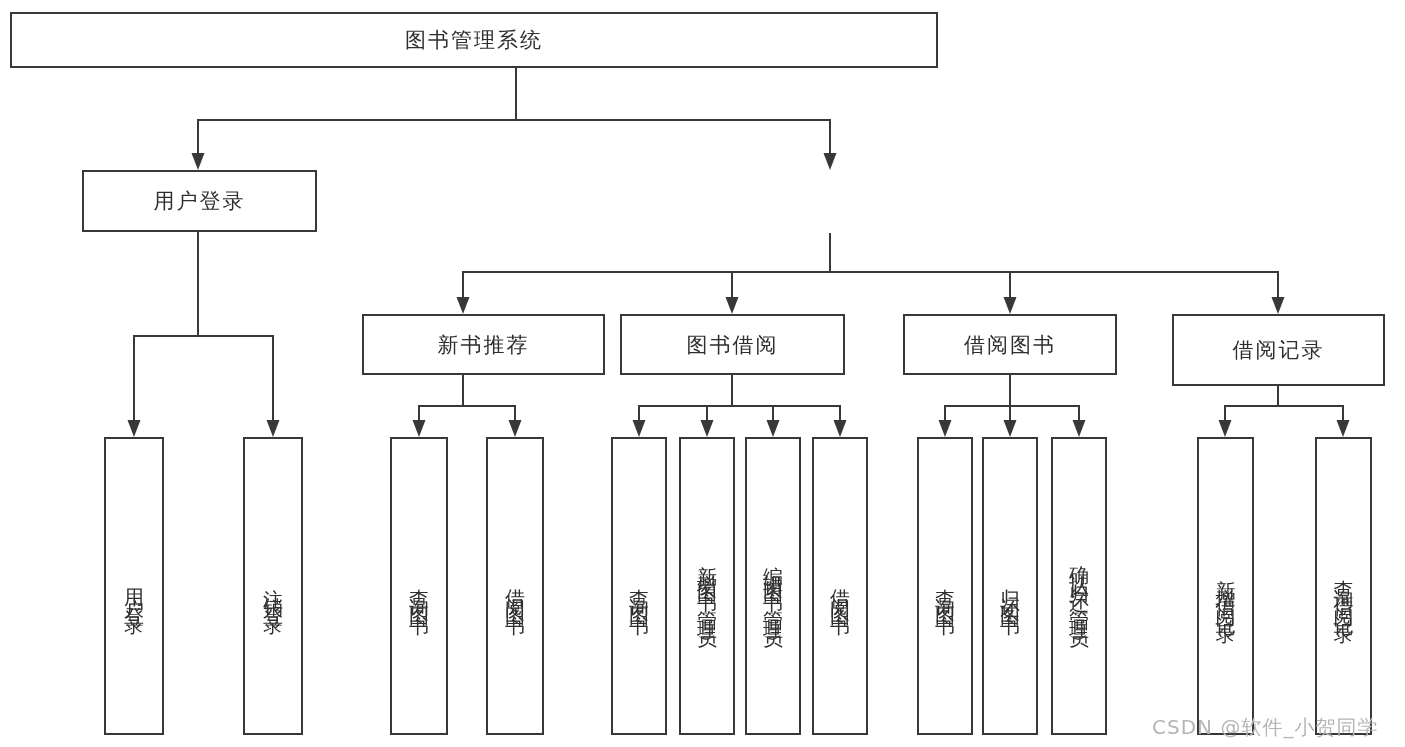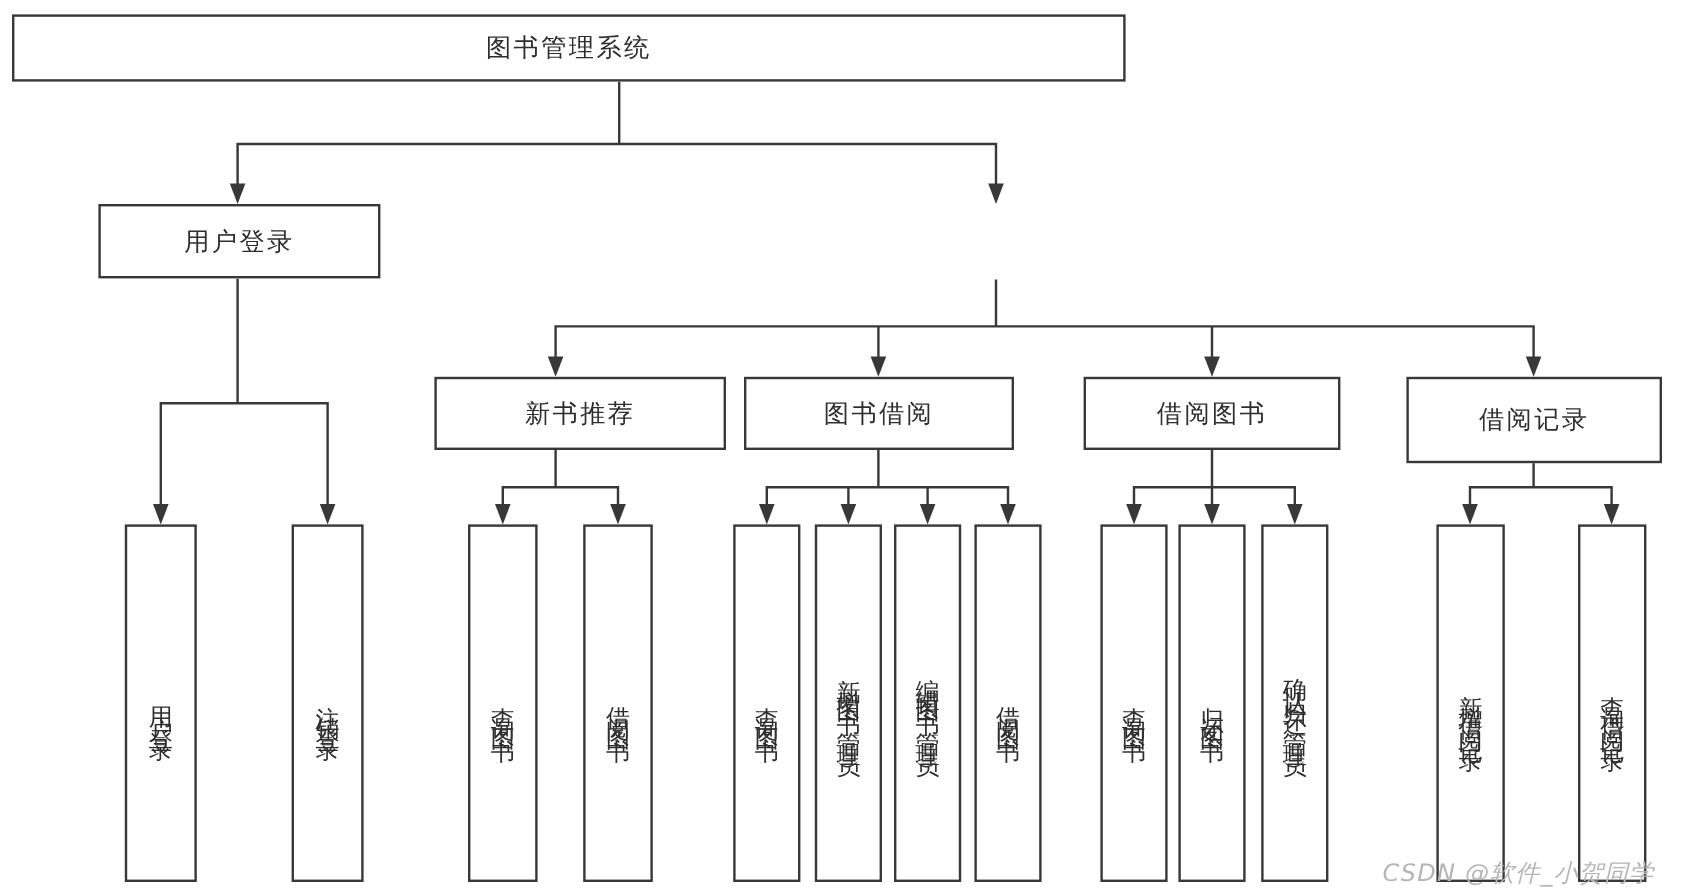--- a/index.html
+++ b/index.html
@@ -66,21 +66,20 @@
 
   .watermark {
     position: absolute;
     left: 1152px;
     top: 714px;
     font-size: 20px;
     letter-spacing: 1px;
     color: var(--watermark, #b5b5b5);
     white-space: nowrap;
     z-index: 5;
-    font-style: italic;
   }
 </style>
 </head>
 <body>
 
 <div id="canvas">
 
   <svg id="wires" viewBox="0 0 1405 747" xmlns="http://www.w3.org/2000/svg">
     <path d="
       M516 68 V120  M197 120 H831  M198 120 V155  M830 120 V155

